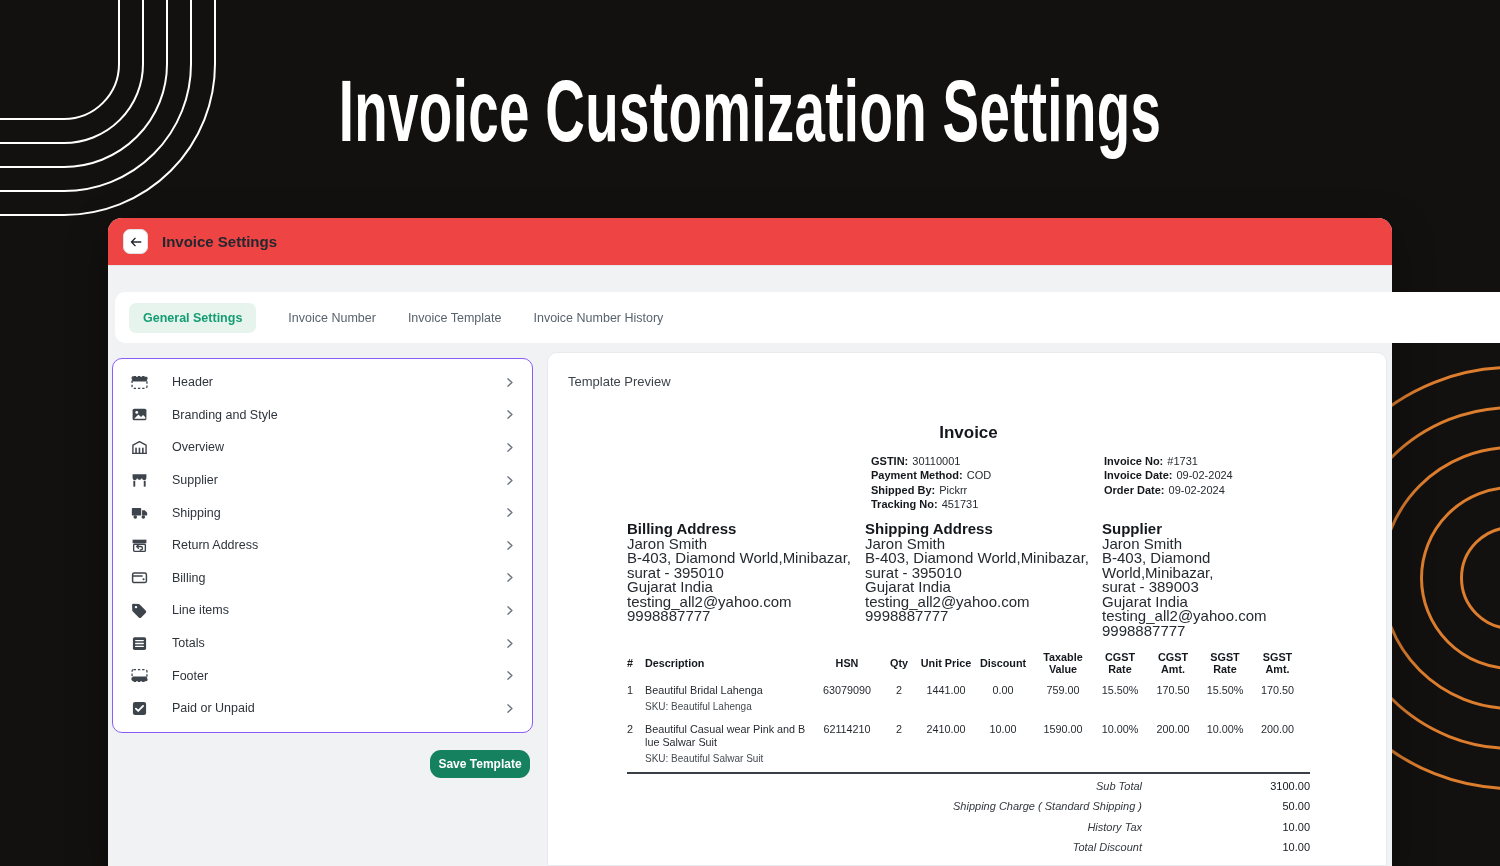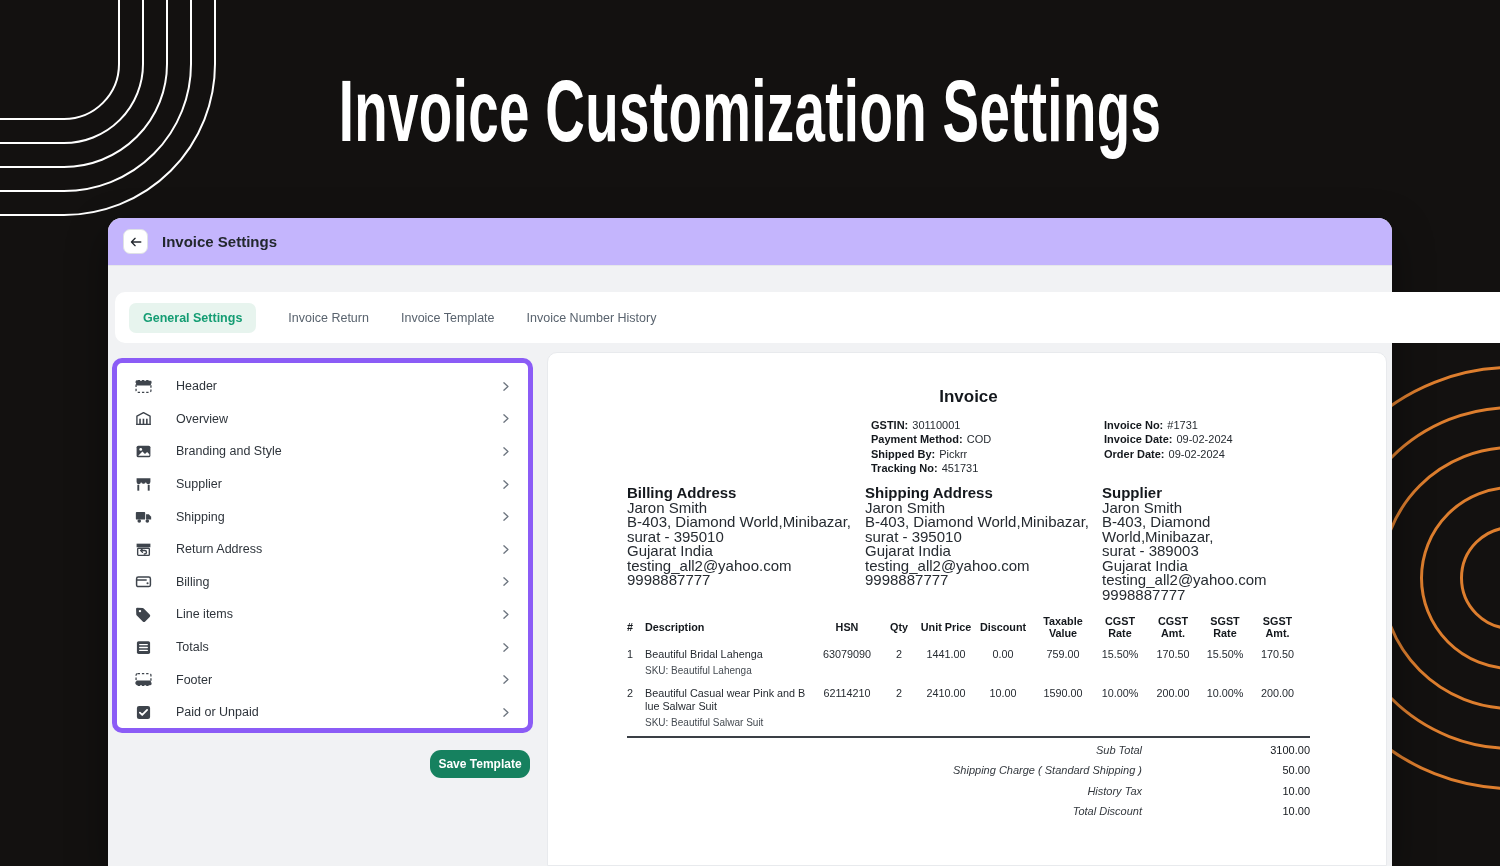--- a/index.html
+++ b/index.html
@@ -34,42 +34,42 @@
     white-space:nowrap; z-index:2;
   }
 
   
   .main-card {
     position:absolute; left:108px; top:218px; width:1284px; height:648px;
     background:#F1F2F4; border-radius:14px 14px 0 0; z-index:3;
     box-shadow:0 14px 40px rgba(0,0,0,.4);
   }
   .card-header {
-    height:48px; background:#c4b5fd; border-bottom:1px solid #E5E7EA;
+    height:48px; background:#ef4444; border-bottom:1px solid #E5E7EA;
     border-radius:14px 14px 0 0; display:flex; align-items:center; padding:0 15px; gap:14px;
   }
   .back-btn {
     width:25px; height:25px; background:#fff; border:1px solid #DEE1E5; border-radius:7px;
     display:flex; align-items:center; justify-content:center; cursor:pointer;
   }
   .back-btn svg { width:14px; height:14px; }
   .card-title { font-size:15px; font-weight:700; color:#23282E; }
 
   .tab-bar {
     position:absolute; left:7px; top:74px; width:1472px; height:51px;
     background:#ffffff; border-radius:10px; display:flex; align-items:center;
     padding:0 14px; gap:32px;
   }
   .tab { font-size:12.5px; font-weight:500; color:#59636E; cursor:pointer; padding:8px 0; white-space:nowrap; }
   .tab.active { background:#E7F4EE; color:#149D73; font-weight:700; border-radius:7px; padding:8px 14px; }
 
   
   .left-panel {
     position:absolute; left:4px; top:140px; width:421px; height:375px;
-    background:#ffffff; border:5px solid #8b5cf6; border-radius:10px; padding:7px 0;
+    background:#ffffff; border:1px solid #8b5cf6; border-radius:10px; padding:7px 0;
   }
   .side-item { height:32.6px; display:flex; align-items:center; padding:0 16px 0 18px; cursor:pointer; }
   .side-icon { width:17px; height:17px; flex:0 0 17px; display:flex; align-items:center; }
   .side-icon svg { width:17px; height:17px; }
   .side-label { margin-left:24px; font-size:12.5px; color:#2E343B; font-weight:500; }
   .side-chevron { margin-left:auto; display:flex; }
   .side-chevron svg { width:13px; height:13px; }
 
   .save-btn {
     position:absolute; left:322px; top:532px; width:100px; height:28px;
@@ -151,21 +151,21 @@
     <div class="card-title">Invoice Settings</div>
   </div>
 
   <div class="tab-bar">
 
       <div class="tab active">
         <span>General Settings</span>
       </div>
 
       <div class="tab">
-        <span>Invoice Return</span>
+        <span>Invoice Number</span>
       </div>
 
       <div class="tab">
         <span>Invoice Template</span>
       </div>
 
       <div class="tab">
         <span>Invoice Number History</span>
       </div>
 
@@ -174,20 +174,36 @@
   <div class="left-panel">
 
       <div class="side-item">
         <span class="side-icon">
           <svg viewBox="0 0 16 16">
             <rect x="1" y="2.5" width="14" height="11" rx="1.5" fill="none" stroke="#3E444C" stroke-width="1.2" stroke-dasharray="2.2 1.8"></rect>
             <rect x="1" y="2.5" width="14" height="4.6" rx="1" fill="#3E444C"></rect>
           </svg>
         </span>
         <span class="side-label">Header</span>
+        <span class="side-chevron">
+          <svg viewBox="0 0 16 16" fill="none" stroke="#6E7680" stroke-width="1.7" stroke-linecap="round" stroke-linejoin="round">
+            <path d="M6 3.5 L11 8 L6 12.5"></path>
+          </svg>
+        </span>
+      </div>
+
+      <div class="side-item">
+        <span class="side-icon">
+          <svg viewBox="0 0 16 16">
+            <rect x="1.5" y="2.5" width="13" height="11" rx="1.6" fill="#3E444C"></rect>
+            <circle cx="5.4" cy="6" r="1.3" fill="#fff"></circle>
+            <path d="M3 12 L7 8 L9.4 10.4 L11.4 8.4 L13.5 10.5 L13.5 12 Z" fill="#fff"></path>
+          </svg>
+        </span>
+        <span class="side-label">Branding and Style</span>
         <span class="side-chevron">
           <svg viewBox="0 0 16 16" fill="none" stroke="#6E7680" stroke-width="1.7" stroke-linecap="round" stroke-linejoin="round">
             <path d="M6 3.5 L11 8 L6 12.5"></path>
           </svg>
         </span>
       </div>
 
       <div class="side-item">
         <span class="side-icon">
           <svg viewBox="0 0 16 16" fill="none" stroke="#3E444C" stroke-width="1.3" stroke-linejoin="round">
@@ -200,36 +216,20 @@
         <span class="side-label">Overview</span>
         <span class="side-chevron">
           <svg viewBox="0 0 16 16" fill="none" stroke="#6E7680" stroke-width="1.7" stroke-linecap="round" stroke-linejoin="round">
             <path d="M6 3.5 L11 8 L6 12.5"></path>
           </svg>
         </span>
       </div>
 
       <div class="side-item">
         <span class="side-icon">
-          <svg viewBox="0 0 16 16">
-            <rect x="1.5" y="2.5" width="13" height="11" rx="1.6" fill="#3E444C"></rect>
-            <circle cx="5.4" cy="6" r="1.3" fill="#fff"></circle>
-            <path d="M3 12 L7 8 L9.4 10.4 L11.4 8.4 L13.5 10.5 L13.5 12 Z" fill="#fff"></path>
-          </svg>
-        </span>
-        <span class="side-label">Branding and Style</span>
-        <span class="side-chevron">
-          <svg viewBox="0 0 16 16" fill="none" stroke="#6E7680" stroke-width="1.7" stroke-linecap="round" stroke-linejoin="round">
-            <path d="M6 3.5 L11 8 L6 12.5"></path>
-          </svg>
-        </span>
-      </div>
-
-      <div class="side-item">
-        <span class="side-icon">
           <svg viewBox="0 0 16 16" fill="#3E444C">
             <path d="M1.5 2.2 h13 v3.2 a2.1 2.1 0 0 1 -4.2 .3 a2.15 2.15 0 0 1 -2.3 1.6 a2.15 2.15 0 0 1 -2.3 -1.6 a2.1 2.1 0 0 1 -4.2 -.3 Z"></path>
             <rect x="2.2" y="8.3" width="1.8" height="5.5"></rect>
             <rect x="12" y="8.3" width="1.8" height="5.5"></rect>
           </svg>
         </span>
         <span class="side-label">Supplier</span>
         <span class="side-chevron">
           <svg viewBox="0 0 16 16" fill="none" stroke="#6E7680" stroke-width="1.7" stroke-linecap="round" stroke-linejoin="round">
             <path d="M6 3.5 L11 8 L6 12.5"></path>
@@ -345,20 +345,21 @@
             <path d="M6 3.5 L11 8 L6 12.5"></path>
           </svg>
         </span>
       </div>
 
   </div>
 
   <button class="save-btn">Save Template</button>
 
   <div class="right-panel">
+    <div class="preview-label">Template Preview</div>
 
     <div class="inv-content">
       <div class="inv-heading">Invoice</div>
 
       <div class="meta-row">
         <div class="meta-left">
 
             <div class="meta-line"><span class="b">GSTIN:</span><span class="v">30110001</span></div>
 
             <div class="meta-line"><span class="b">Payment Method:</span><span class="v">COD</span></div>

